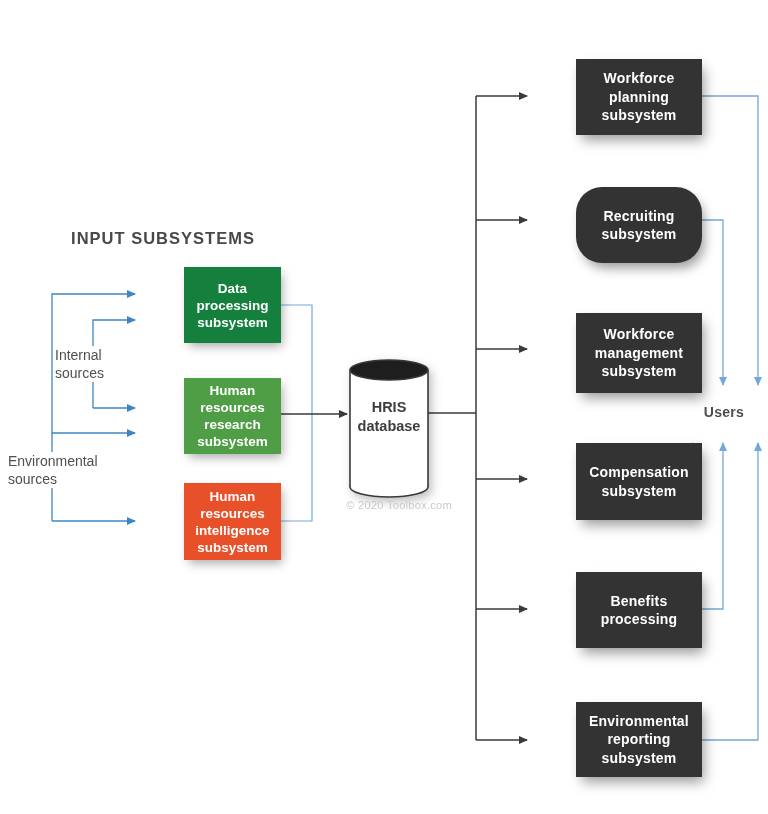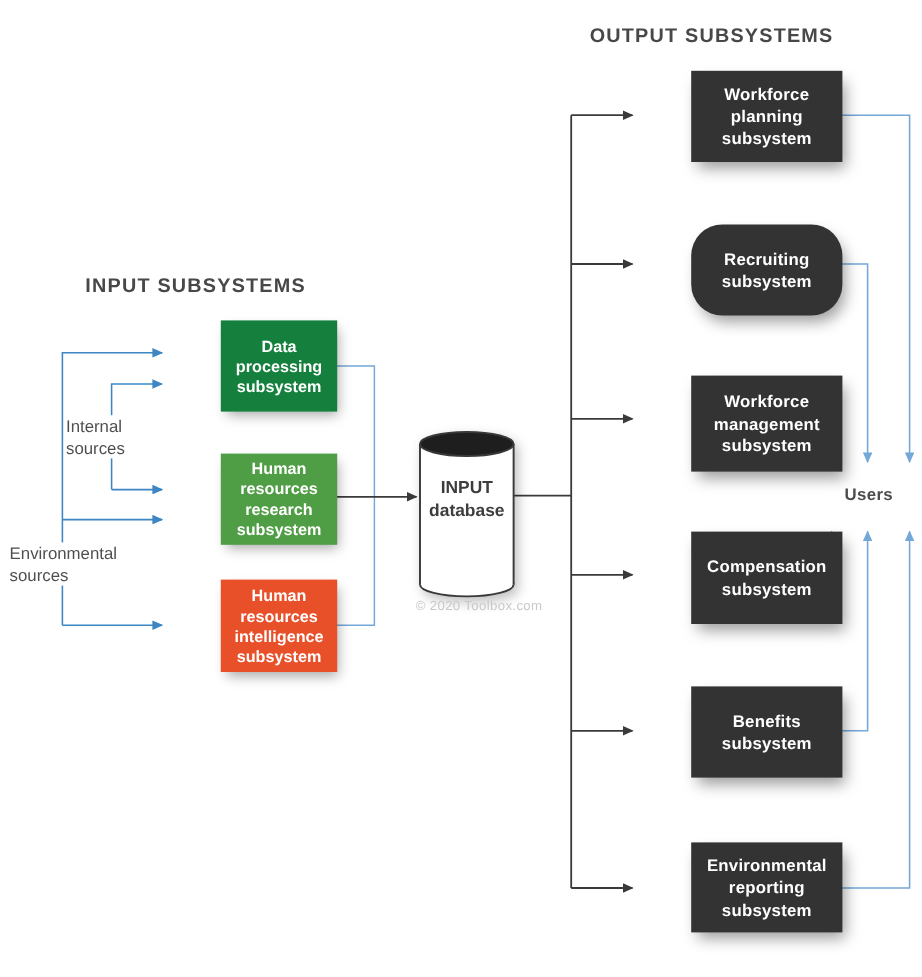--- a/index.html
+++ b/index.html
@@ -102,26 +102,25 @@
 
   <div id="cylinder-wrap">
     <svg width="100" height="155" viewBox="0 0 100 155">
       <ellipse cx="49" cy="132" rx="39" ry="10" fill="#ffffff" stroke="#383838" stroke-width="1.6"></ellipse>
       <rect x="10" y="15" width="78" height="117" fill="#ffffff"></rect>
       <line x1="10" y1="15" x2="10" y2="132" stroke="#383838" stroke-width="1.6"></line>
       <line x1="88" y1="15" x2="88" y2="132" stroke="#383838" stroke-width="1.6"></line>
       <ellipse cx="49" cy="15" rx="39" ry="10" fill="#1e1e1e" stroke="#383838" stroke-width="1.6"></ellipse>
     </svg>
   </div>
-  <div class="db-label">INPUT
+  <div class="db-label">HRIS
 database</div>
   <div class="watermark">© 2020 Toolbox.com</div>
 
   <div class="section-title" style="left:58px;top:229px;width:210px;">INPUT SUBSYSTEMS</div>
-  <div class="section-title" style="left:468px;top:21px;width:250px;">OUTPUT SUBSYSTEMS</div>
 
   <div class="source-label" style="left:55px;top:346px;width:80px;">Internal
 sources</div>
   <div class="source-label" style="left:8px;top:452px;width:120px;">Environmental
 sources</div>
 
   <div class="box input-box" style="left: 137px; top: 267px; height: 76px; background: #15803d;">Data
 processing
 subsystem</div>
   <div class="box input-box" style="left: 137px; top: 378px; height: 76px; background: rgb(79, 157, 68);">Human
@@ -137,20 +136,20 @@
 planning
 subsystem</div>
   <div class="box output-box" style="top:187px;height:76px;border-radius:26px;">Recruiting
 subsystem</div>
   <div class="box output-box" style="top:313px;height:80px;">Workforce
 management
 subsystem</div>
   <div class="box output-box" style="top:443px;height:77px;">Compensation
 subsystem</div>
   <div class="box output-box" style="top:572px;height:76px;">Benefits
-subsystem</div>
+processing</div>
   <div class="box output-box" style="top:702px;height:75px;">Environmental
 reporting
 subsystem</div>
 
   <div class="users">Users</div>
 
 </div>
 
 </body></html>

